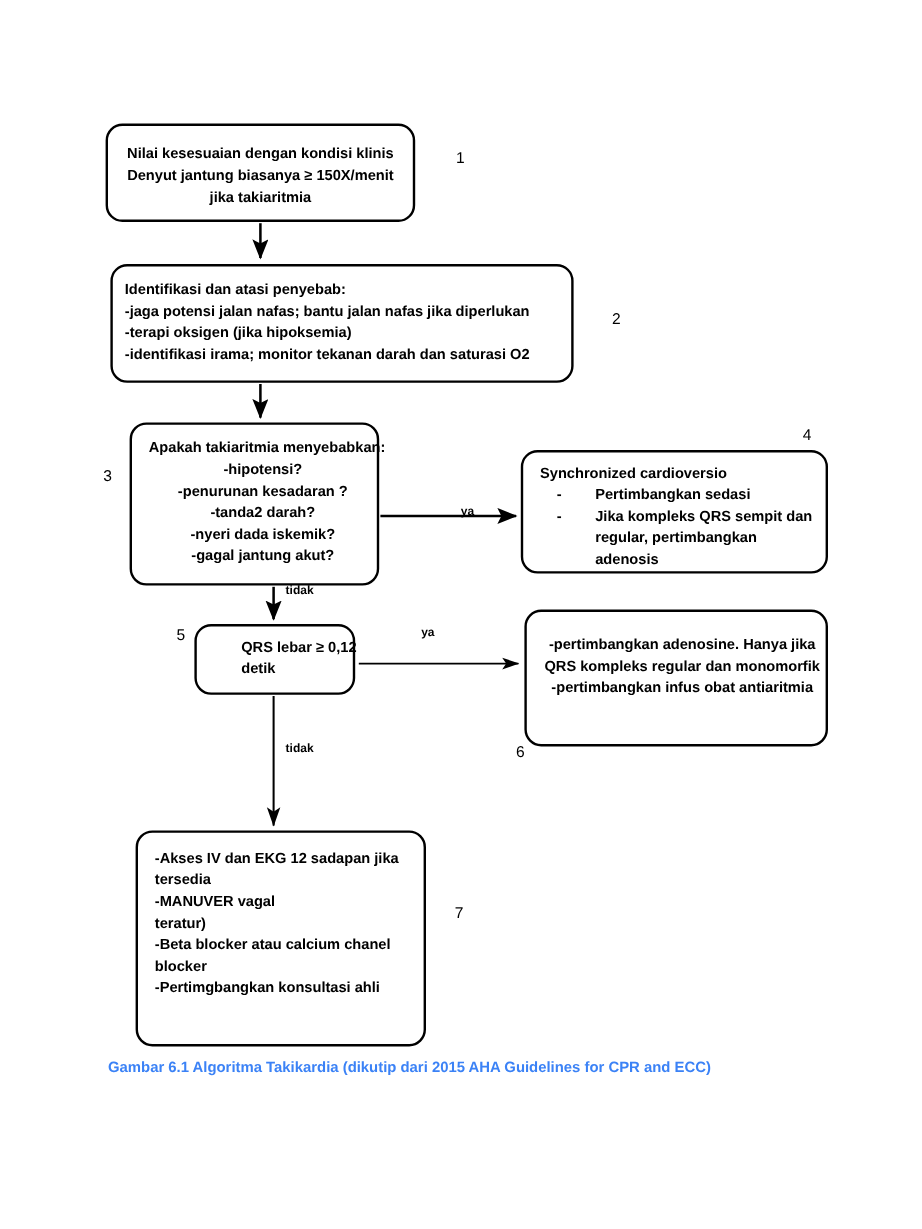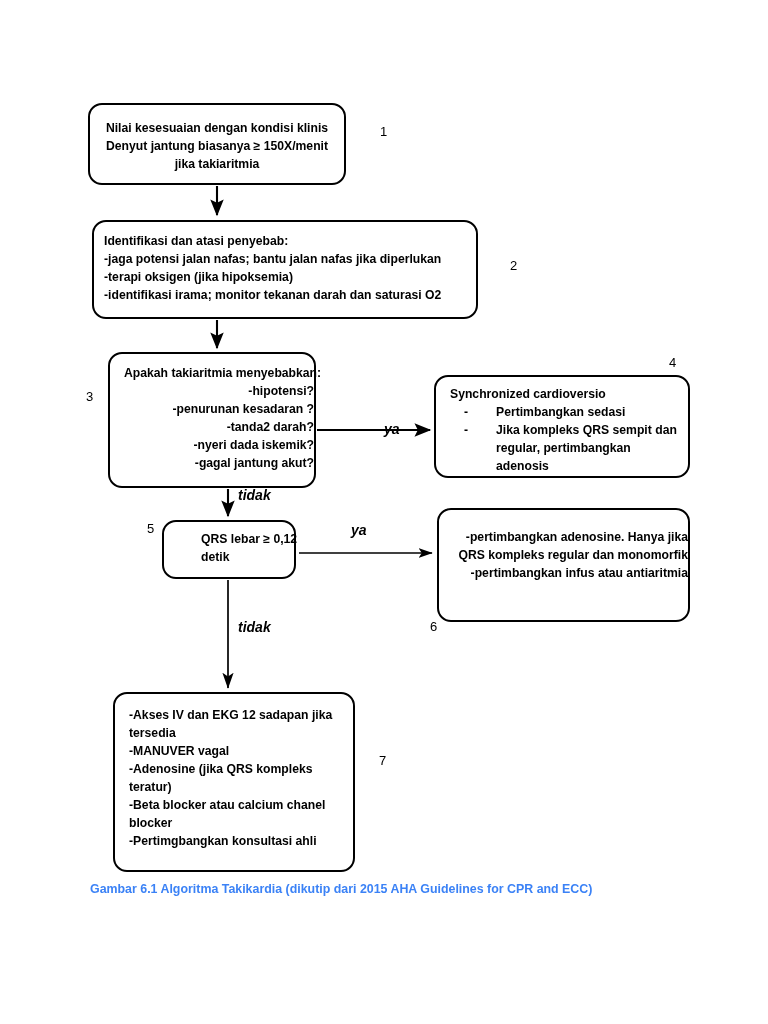--- a/index.html
+++ b/index.html
@@ -47,30 +47,30 @@
   }
 
   
   #node1 { left: 88px;  top: 103px; width: 258px; height: 82px; }
   #node1 .inner { text-align: center; padding-top: 14px; }
 
   #node2 { left: 92px;  top: 220px; width: 386px; height: 99px; }
   #node2 .inner { text-align: left; padding: 10px 0 0 10px; }
 
   #node3 { left: 108px; top: 352px; width: 208px; height: 136px; }
-  #node3 .inner { text-align: right; padding: 10px 0 0 14px; }
+  #node3 .inner { text-align: center; padding: 10px 0 0 14px; }
 
   #node4 { left: 434px; top: 375px; width: 256px; height: 103px; }
   #node4 .inner { text-align: left; padding: 8px 0 0 14px; }
 
   #node5 { left: 162px; top: 520px; width: 134px; height: 59px; }
   #node5 .inner { text-align: left; padding: 8px 0 0 10px; margin-left: 27px; }
 
   #node6 { left: 437px; top: 508px; width: 253px; height: 114px; }
-  #node6 .inner { text-align: right; padding: 18px 0 0 10px; }
+  #node6 .inner { text-align: center; padding: 18px 0 0 10px; }
 
   #node7 { left: 113px; top: 692px; width: 242px; height: 180px; }
   #node7 .inner { text-align: left; padding: 12px 0 0 14px; }
 
   
   .bullets { margin: 0; padding: 0; list-style: none; }
   .bullets li {
     position: relative;
     padding-left: 46px;
     white-space: nowrap;
@@ -98,26 +98,25 @@
   #num2 { left: 510px; top: 258px; }
   #num3 { left: 86px;  top: 389px; }
   #num4 { left: 669px; top: 355px; }
   #num5 { left: 147px; top: 521px; }
   #num6 { left: 430px; top: 619px; }
   #num7 { left: 379px; top: 753px; }
 
   
   .edgelabel {
     position: absolute;
-    font-size: 14px;
+    font-size: 10px;
     font-weight: bold;
     color: #000000;
     z-index: 4;
     white-space: nowrap;
-    font-style: italic;
   }
   #lbl-ya-34   { left: 384px; top: 421px; }
   #lbl-tidak-35{ left: 238px; top: 487px; }
   #lbl-ya-56   { left: 351px; top: 522px; }
   #lbl-tidak-57{ left: 238px; top: 619px; }
 
   
   #caption {
     position: absolute;
     left: 90px;
@@ -221,31 +220,30 @@
       <span class="ln">QRS lebar ≥ 0,12</span>
       <span class="ln">detik</span>
     </div>
   </div>
   <div class="stepnum" id="num5">5</div>
 
   <div class="node" id="node6">
     <div class="inner">
       <span class="ln">-pertimbangkan adenosine. Hanya jika</span>
       <span class="ln">QRS kompleks regular dan monomorfik</span>
-      <span class="ln">-pertimbangkan infus atau antiaritmia</span>
+      <span class="ln">-pertimbangkan infus obat antiaritmia</span>
     </div>
   </div>
   <div class="stepnum" id="num6">6</div>
 
   <div class="node" id="node7">
     <div class="inner">
       <span class="ln">-Akses IV dan EKG 12 sadapan jika</span>
       <span class="ln">tersedia</span>
       <span class="ln">-MANUVER vagal</span>
-      <span class="ln">-Adenosine (jika QRS kompleks</span>
       <span class="ln">teratur)</span>
       <span class="ln">-Beta blocker atau calcium chanel</span>
       <span class="ln">blocker</span>
       <span class="ln">-Pertimgbangkan konsultasi ahli</span>
     </div>
   </div>
   <div class="stepnum" id="num7">7</div>
 
   <div class="edgelabel" id="lbl-ya-34">ya</div>
   <div class="edgelabel" id="lbl-tidak-35">tidak</div>

